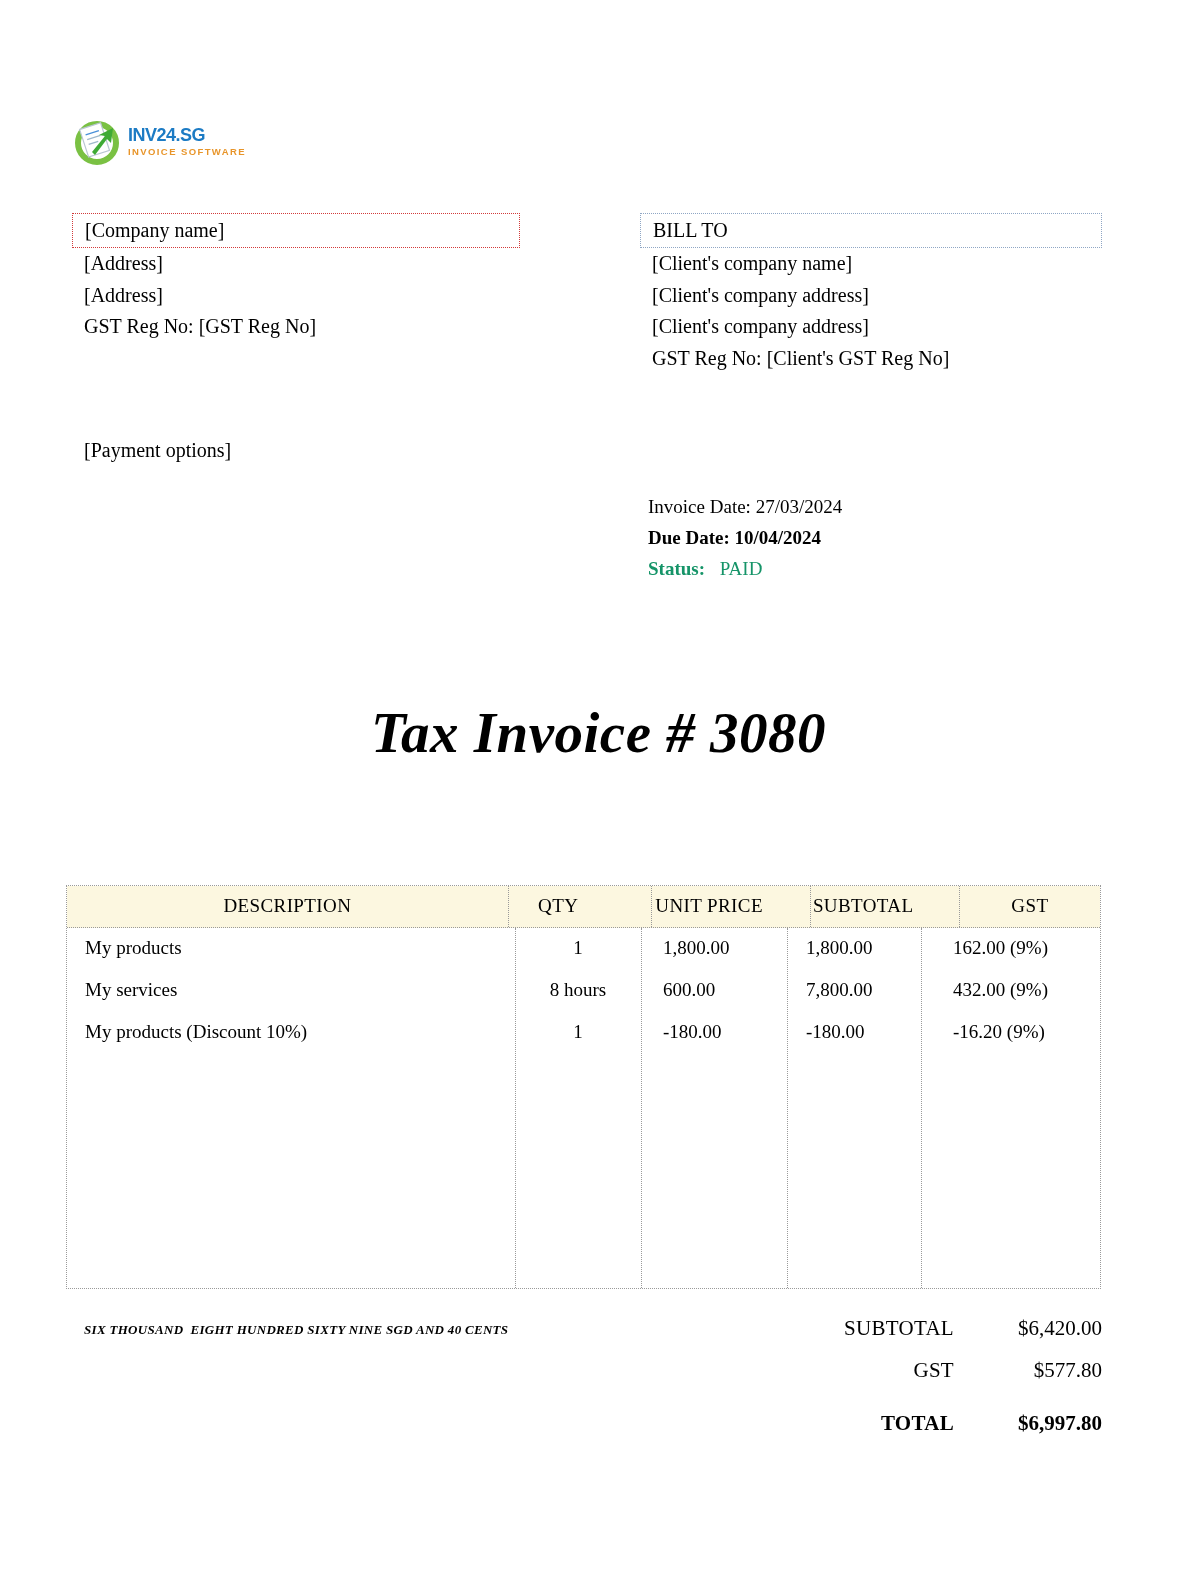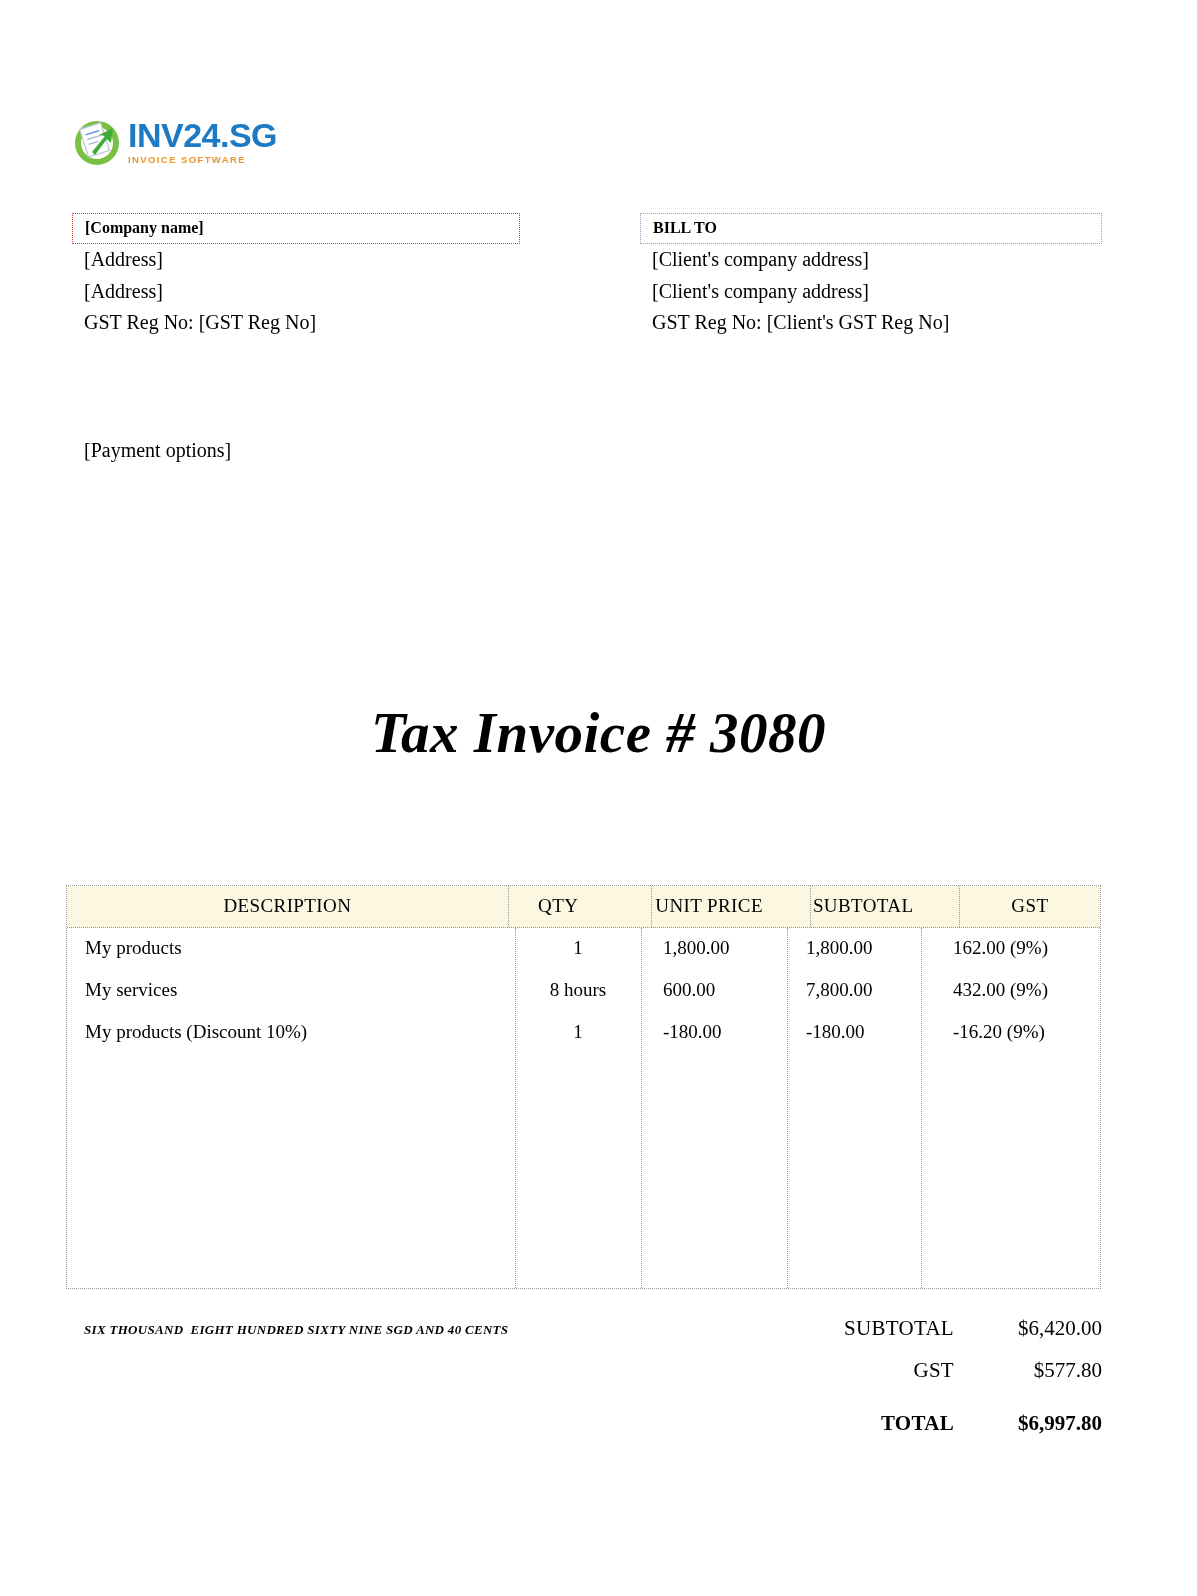--- a/index.html
+++ b/index.html
@@ -40,21 +40,21 @@
   }
   .logo-text {
     display: flex;
     flex-direction: column;
     justify-content: center;
     line-height: 1;
   }
   .logo-title {
     font-family: "Liberation Sans", "DejaVu Sans", sans-serif;
     font-weight: bold;
-    font-size: 34px;
+    font-size: 18px;
     letter-spacing: -0.5px;
     color: #1c7bc4;
   }
   .logo-sub {
     font-family: "Liberation Sans", "DejaVu Sans", sans-serif;
     font-weight: bold;
     font-size: 9.5px;
     letter-spacing: 1.4px;
     color: #e8952a;
     margin-top: 3px;
@@ -67,22 +67,22 @@
     top: 213px;
     width: 448px;
   }
   .buyer-block {
     position: absolute;
     left: 640px;
     top: 213px;
     width: 462px;
   }
   .boxed-line {
-    font-size: 16px;
-    font-weight: bold;
+    font-size: 20px;
+    font-weight: normal;
     line-height: 1.0;
     padding: 6px 6px 7px 12px;
     box-sizing: border-box;
   }
   .boxed-line.seller {
     border: 1.5px dotted #d23a3a;
   }
   .boxed-line.buyer {
     border: 1.5px dotted #8fa6c4;
   }
@@ -250,27 +250,42 @@
 
   <div class="seller-block">
     <div class="boxed-line seller">[Company name]</div>
     <div class="info-line">[Address]</div>
     <div class="info-line">[Address]</div>
     <div class="info-line">GST Reg No: [GST Reg No]</div>
   </div>
 
   <div class="buyer-block">
     <div class="boxed-line buyer">BILL TO</div>
+    <div class="info-line">[Client's company name]</div>
     <div class="info-line">[Client's company address]</div>
     <div class="info-line">[Client's company address]</div>
     <div class="info-line">GST Reg No: [Client's GST Reg No]</div>
   </div>
 
   <div class="payment-options">[Payment options]</div>
 
+  <div class="meta-block">
+    <div class="meta-line">
+      <span>Invoice Date:</span>
+      <span>27/03/2024</span>
+    </div>
+    <div class="meta-line bold">
+      <span>Due Date:</span>
+      <span>10/04/2024</span>
+    </div>
+    <div class="meta-line status">
+      <span class="meta-key">Status:</span>
+      <span class="meta-val">PAID</span>
+    </div>
+  </div>
 
   <div class="invoice-title">Tax Invoice # 3080</div>
 
   <div class="items-table">
     <div class="items-head">
       <div class="col col-desc">DESCRIPTION</div>
       <div class="col col-qty">QTY</div>
       <div class="col col-price">UNIT PRICE</div>
       <div class="col col-sub">SUBTOTAL</div>
       <div class="col col-gst">GST</div>

